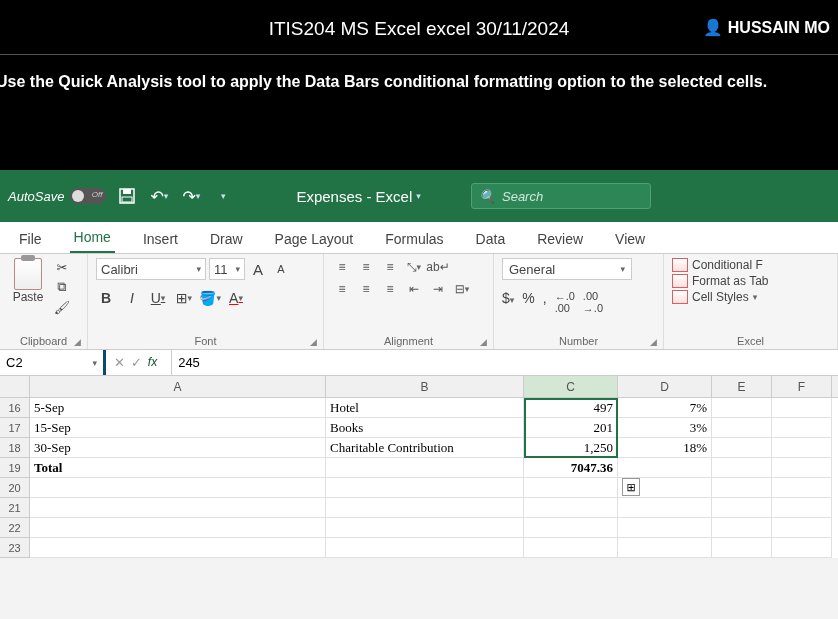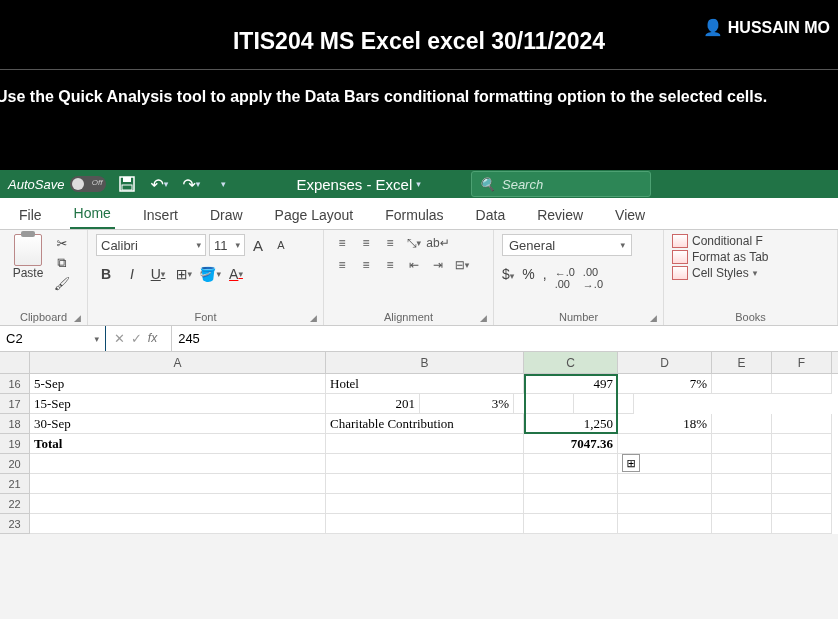--- a/index.html
+++ b/index.html
@@ -1,27 +1,27 @@
 <!DOCTYPE html>
 <html><head>
 <meta charset="utf-8">
 <style>
 * { margin: 0; padding: 0; box-sizing: border-box; font-family: "Segoe UI", Tahoma, sans-serif; }
 body { width: 838px; height: 619px; overflow: hidden; background: #f3f3f3; }
 
 
 .exam-banner { background: #000; color: #fff; height: 170px; position: relative; }
-.exam-title { text-align: center; font-weight: bold; font-size: 23px; padding-top: 28px; }
+.exam-title { text-align: center; font-weight: normal; font-size: 19px; padding-top: 18px; }
 .exam-user { position: absolute; top: 18px; right: 8px; font-weight: bold; font-size: 16px; }
 .exam-user .usericon { margin-right: 4px; }
 .exam-instruction { font-weight: bold; font-size: 16px; padding: 18px 0 0 0; margin-left: -4px; }
 .exam-banner hr { border: none; border-top: 1px solid #555; margin-top: 14px; }
 
 
-.title-bar { background: #217346; color: #fff; height: 28px; display: flex; align-items: center; padding: 0 8px; gap: 10px; font-size: 14px; }
+.title-bar { background: #217346; color: #fff; height: 52px; display: flex; align-items: center; padding: 0 8px; gap: 10px; font-size: 14px; }
 .autosave { display: flex; align-items: center; gap: 6px; font-style: italic; font-size: 13px; }
 .toggle { width: 36px; height: 16px; background: #555; border-radius: 8px; position: relative; }
 .toggle-knob { width: 12px; height: 12px; background: #ddd; border-radius: 50%; position: absolute; top: 2px; left: 2px; }
 .toggle-label { font-size: 8px; color: #ccc; position: absolute; right: 4px; top: 2px; }
 .qat-btn { width: 22px; height: 22px; display: flex; align-items: center; justify-content: center; cursor: pointer; font-size: 16px; }
 .doc-title { flex: 0 0 auto; margin-left: 52px; font-size: 15px; display: flex; align-items: center; gap: 4px; }
 .search-box { margin-left: 40px; flex: 0 0 180px; background: #2d8656; border: 1px solid #4da173; border-radius: 3px; height: 26px; display: flex; align-items: center; padding: 0 8px; gap: 6px; color: #d0e8dc; font-size: 13px; font-style: italic; }
 
 
 .ribbon-tabs { background: #fff; border-bottom: 1px solid #ccc; height: 32px; display: flex; align-items: flex-end; padding: 0 15px; gap: 24px; font-size: 14px; color: #444; }
@@ -57,24 +57,24 @@
 .num-row { display:flex; gap:8px; margin-top:6px; font-size:14px; }
 .num-row span { cursor:pointer; }
 
 
 .styles-list { display:flex; flex-direction:column; gap:2px; font-size:12px; }
 .styles-list div { cursor:pointer; display:flex; align-items:center; gap:4px; white-space:nowrap; }
 .style-icon { width:16px; height:14px; border:1px solid #c66; background:linear-gradient(#fff,#fdd); }
 
 
 .formula-bar { background:#fff; border-bottom:1px solid #ccc; height:26px; display:flex; align-items:center; font-size:13px; }
-.name-box { width:106px; border-right:1px solid #0c4a6e; padding:0 6px; display:flex; align-items:center; justify-content:space-between; height:100%; }
+.name-box { width:106px; border-right:3px solid #0c4a6e; padding:0 6px; display:flex; align-items:center; justify-content:space-between; height:100%; }
 .fx-btns { display:flex; gap:6px; padding:0 8px; color:#999; }
 .fx-btns span { cursor:pointer; }
-.fx-label { font-style:italic; font-size:12px; color:#737373; margin-right:6px; }
+.fx-label { font-style:italic; font-size:12px; color:#14532d; margin-right:6px; }
 .fx-input { flex:1; padding:0 6px; border-left:1px solid #ccc; height:100%; display:flex; align-items:center; }
 
 
 .sheet { background:#fff; position:relative; }
 .col-headers { display:flex; height:22px; border-bottom:1px solid #ccc; background:#f0f0f0; font-size:12px; color:#555; }
 .corner { width:30px; border-right:1px solid #ccc; background:#f0f0f0; }
 .ch { border-right:1px solid #ccc; display:flex; align-items:center; justify-content:center; }
 .ch.sel { background:#d4e6d4; }
 .row { display:flex; height:20px; font-size:13px; }
 .rh { width:30px; border-right:1px solid #ccc; border-bottom:1px solid #ccc; background:#f0f0f0; display:flex; align-items:center; justify-content:center; font-size:11px; color:#555; }
@@ -255,21 +255,21 @@
             <span class="style-icon"></span>
             <span>Format as Tab</span>
           </div>
         <div>
             <span class="style-icon"></span>
             <span>Cell Styles</span> 
             <span class="dd">▾</span>
           </div>
       </div>
     </div>
-    <div class="group-label">Books</div>
+    <div class="group-label">Excel</div>
   </div>
 </div>
 
 <div class="formula-bar">
   <div class="name-box">
     <span>C2</span>
       <span class="dd">▾</span>
   </div>
   <div class="fx-btns">
     <span>✕</span>
@@ -298,20 +298,21 @@
         <div class="cell cA">5-Sep</div>
         <div class="cell cB">Hotel</div>
         <div class="cell cC r">497</div>
         <div class="cell cD r">7%</div>
         <div class="cell cE"></div>
         <div class="cell cF"></div>
       </div>
       <div class="row">
         <div class="rh">17</div>
         <div class="cell cA">15-Sep</div>
+        <div class="cell cB">Books</div>
         <div class="cell cC r">201</div>
         <div class="cell cD r">3%</div>
         <div class="cell cE"></div>
         <div class="cell cF"></div>
       </div>
       <div class="row">
         <div class="rh">18</div>
         <div class="cell cA">30-Sep</div>
         <div class="cell cB">Charitable Contribution</div>
         <div class="cell cC r">1,250</div>

